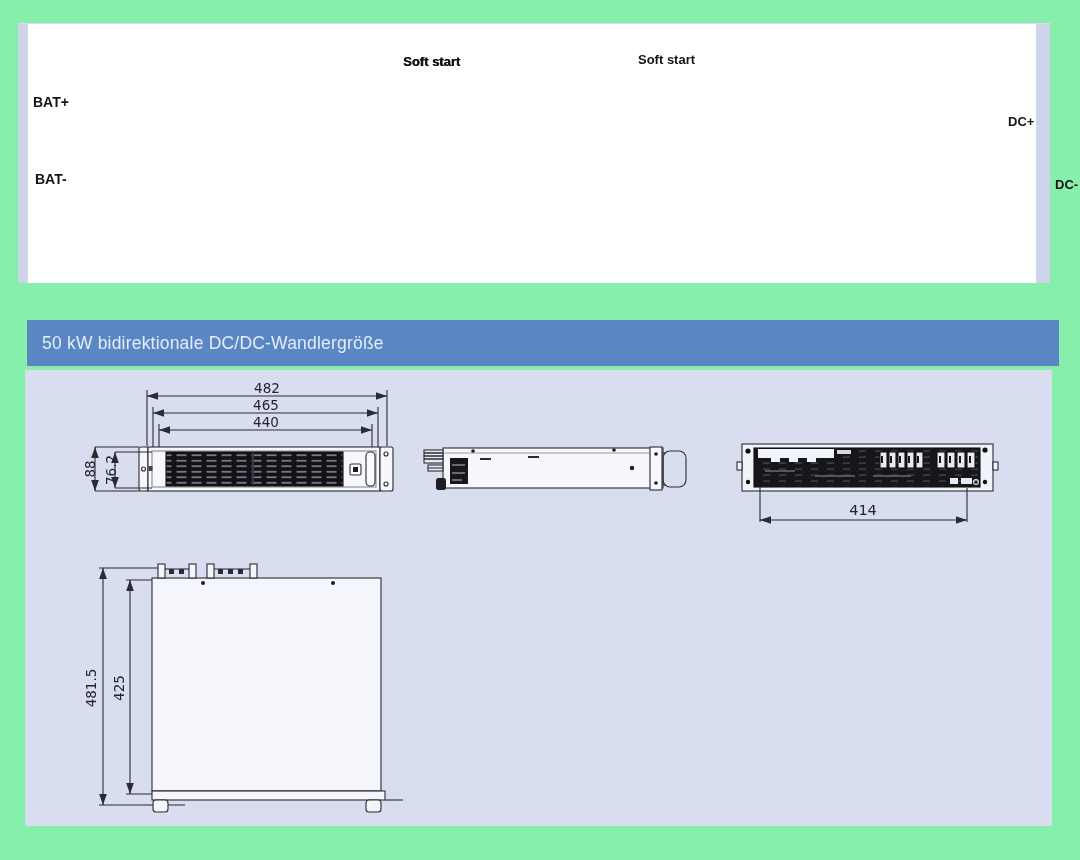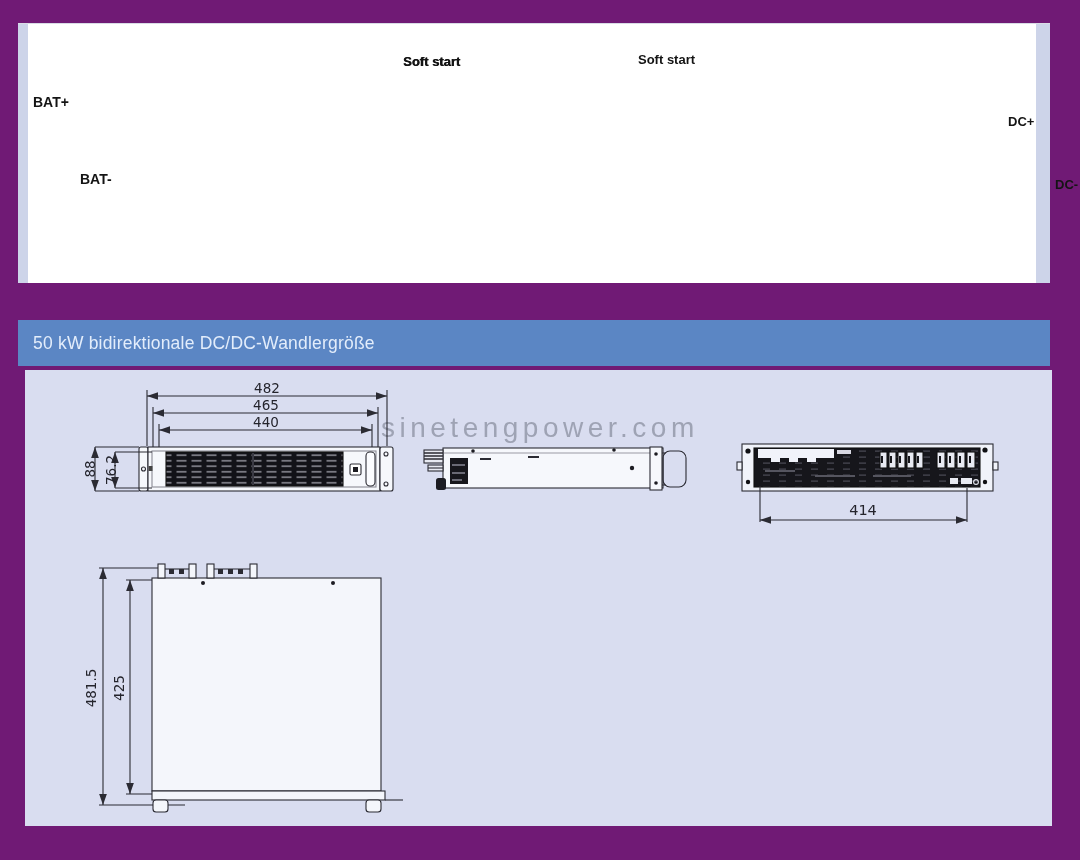--- a/index.html
+++ b/index.html
@@ -1,34 +1,34 @@
 <!DOCTYPE html>
 <html><head>
 <meta charset="utf-8">
 <style>
   html,body{margin:0;padding:0;background:#ffffff;}
-  .page{position:relative;width:1080px;height:860px;background:#701a75;overflow:hidden;
+  .page{position:relative;width:1080px;height:860px;background:#86efac;overflow:hidden;
         font-family:"Liberation Sans","DejaVu Sans",sans-serif;}
 
   
   .schematic-panel{position:absolute;left:18px;top:23px;width:1032px;height:259px;
         background:#ffffff;border-top:1px solid #d9dce6;}
   .edge-strip{position:absolute;top:0;bottom:0;background:#cdd4e9;}
   .edge-strip.left{left:0;width:10px;}
   .edge-strip.right{right:0;width:14px;}
   .sch-label{position:absolute;font-size:13px;font-weight:700;color:#141414;white-space:nowrap;}
   .lbl-soft-l{left:385px;top:30px;text-shadow:.6px 0 0 #141414;}
   .lbl-soft-r{left:620px;top:28px;}
   .lbl-batp{left:15px;top:70px;font-size:14px;}
-  .lbl-batm{left:17px;top:147px;font-size:14px;margin-left:45px;}
+  .lbl-batm{left:17px;top:147px;font-size:14px;}
   .lbl-dcp{left:990px;top:90px;}
   .lbl-dcm{left:993px;top:153px;margin-left:44px;}
 
   
-  .section-header{position:absolute;left:18px;top:320px;width:1032px;height:46px;
+  .section-header{position:absolute;left:27px;top:320px;width:1032px;height:46px;
         background:#5b86c4;display:flex;align-items:center;}
   .section-header span{padding-left:15px;font-size:17.5px;color:#e3edfb;letter-spacing:.2px;}
 
   
   .drawing-panel{position:absolute;left:25px;top:370px;width:1027px;height:456px;background:#d9ddf0;}
   .watermark{position:absolute;left:356px;top:42px;font-size:28px;font-weight:500;
         letter-spacing:4.5px;color:rgba(116,120,136,.58);white-space:nowrap;}
   .drawing-panel svg{position:absolute;left:0;top:0;}
 
   svg text.dim{font-family:"DejaVu Sans","Liberation Sans",sans-serif;font-size:13.5px;fill:#24242c;}
@@ -48,21 +48,20 @@
     <span class="sch-label lbl-batm">BAT-</span>
     <span class="sch-label lbl-dcp">DC+</span>
     <span class="sch-label lbl-dcm">DC-</span>
   </section>
 
   <header class="section-header">
     <span>50 kW bidirektionale DC/DC-Wandlergröße</span>
   </header>
 
   <section class="drawing-panel">
-    <div class="watermark">sinetengpower.com</div>
 
     <svg width="1027" height="456" viewBox="0 0 1027 456">
       <defs>
         <marker id="arr" viewBox="0 0 10 7" refX="10" refY="3.5" markerWidth="10" markerHeight="7" orient="auto-start-reverse">
             <path d="M0,0 L10,3.5 L0,7 z" fill="#2b2b33"></path>
           </marker>
         <pattern id="vent" patternUnits="userSpaceOnUse" width="15" height="5.5">
           <rect width="15" height="5.5" fill="#121218"></rect>
           <rect x="1.5" y="2" width="10" height="1.5" fill="#8f8f98"></rect>
         </pattern>

